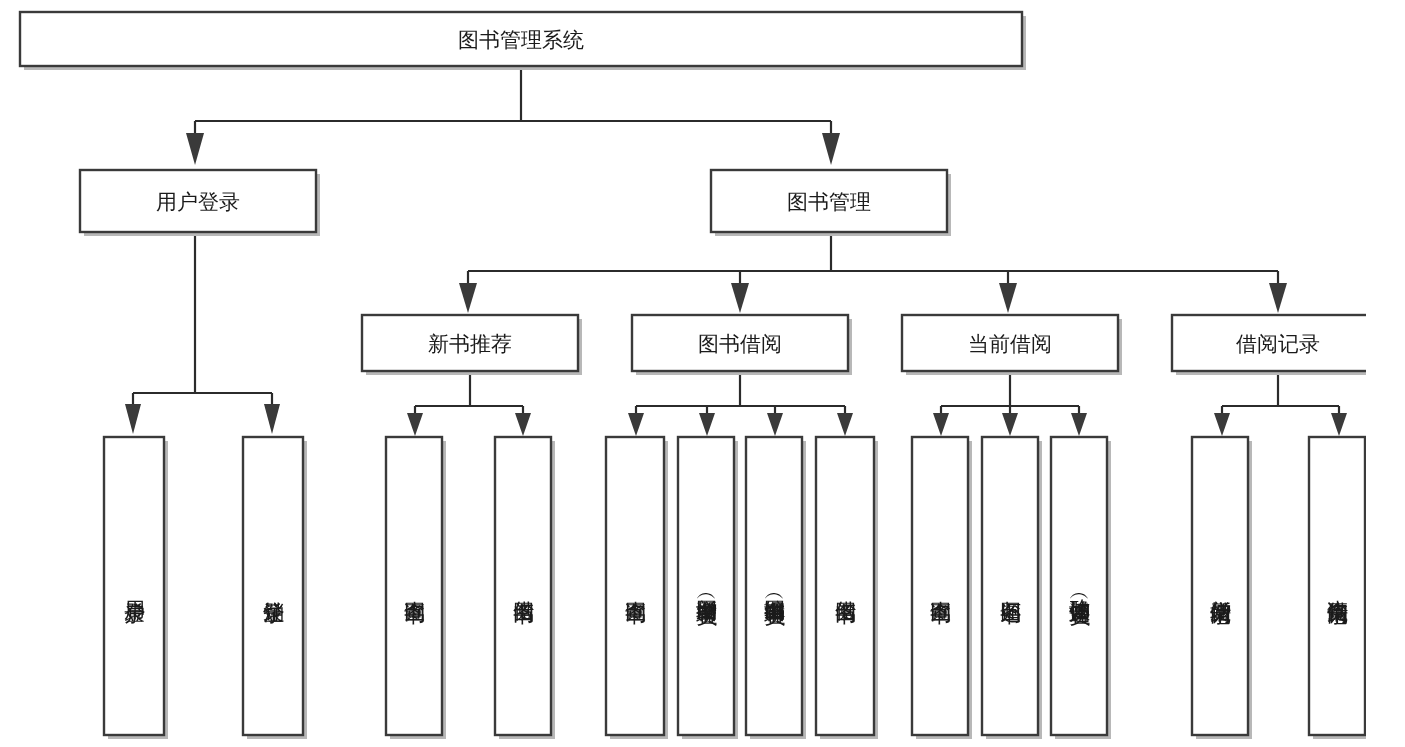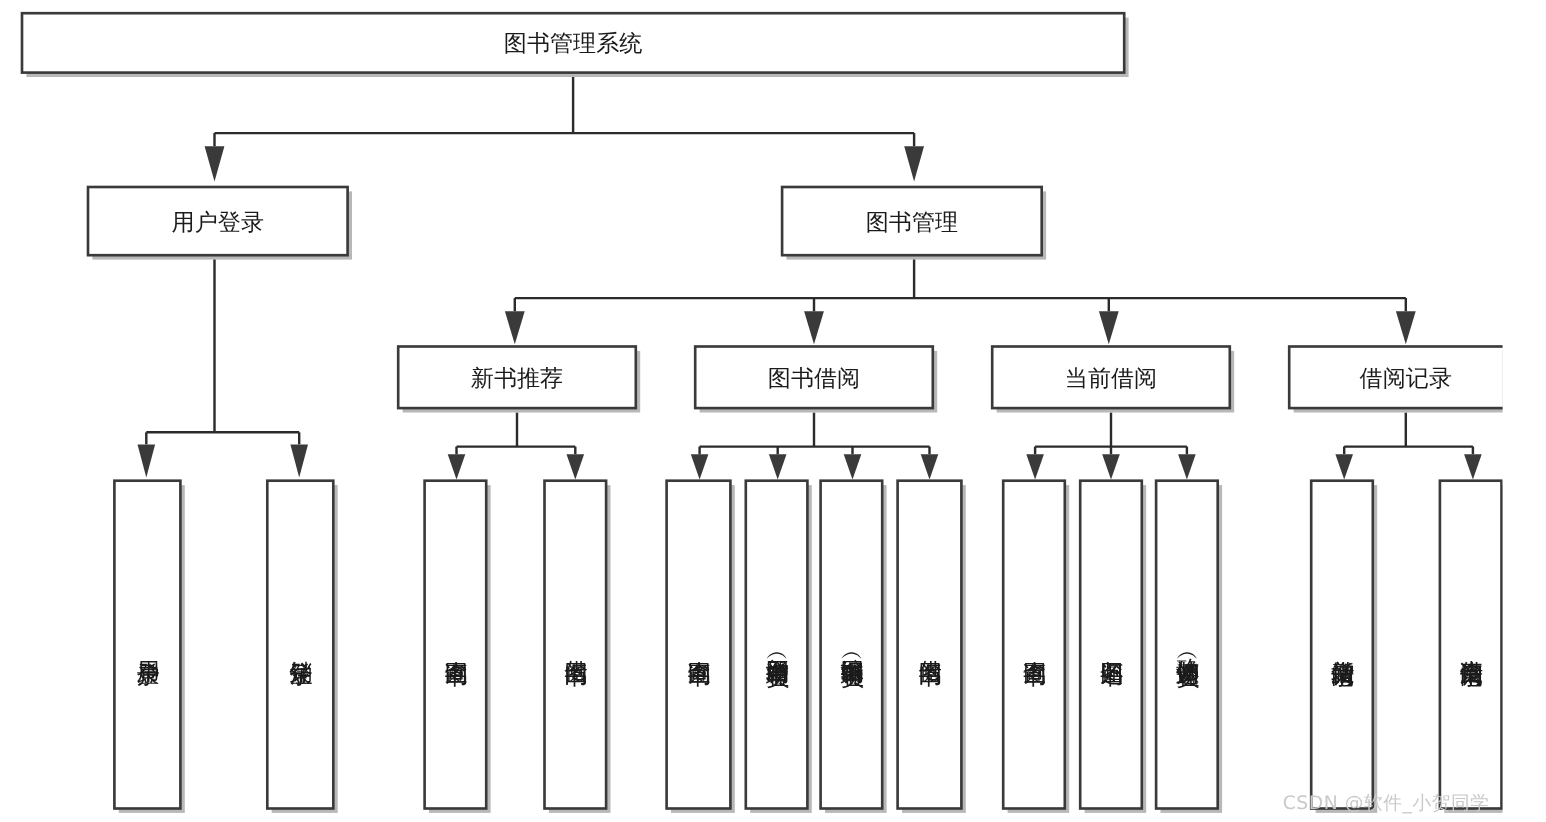--- a/index.html
+++ b/index.html
@@ -258,14 +258,13 @@
   <div class="vlabel" style="left:606px; top:437px; width:58px; height:298px;">查询图书</div>
   <div class="vlabel" style="left:678px; top:437px; width:56px; height:298px;">新增图书（管理员）</div>
   <div class="vlabel" style="left:746px; top:437px; width:56px; height:298px;">编辑图书（管理员）</div>
   <div class="vlabel" style="left:816px; top:437px; width:58px; height:298px;">借阅图书</div>
   <div class="vlabel" style="left:912px; top:437px; width:56px; height:298px;">查询图书</div>
   <div class="vlabel" style="left:982px; top:437px; width:56px; height:298px;">归还图书</div>
   <div class="vlabel" style="left:1051px; top:437px; width:56px; height:298px;">确认归还（管理员）</div>
   <div class="vlabel" style="left:1192px; top:437px; width:56px; height:298px;">新增借阅记录</div>
   <div class="vlabel" style="left:1309px; top:437px; width:56px; height:298px;">查询借阅记录</div>
 
-  <div class="watermark">CSDN @软件_小贺同学</div>
 </div>
 
 </body></html>

